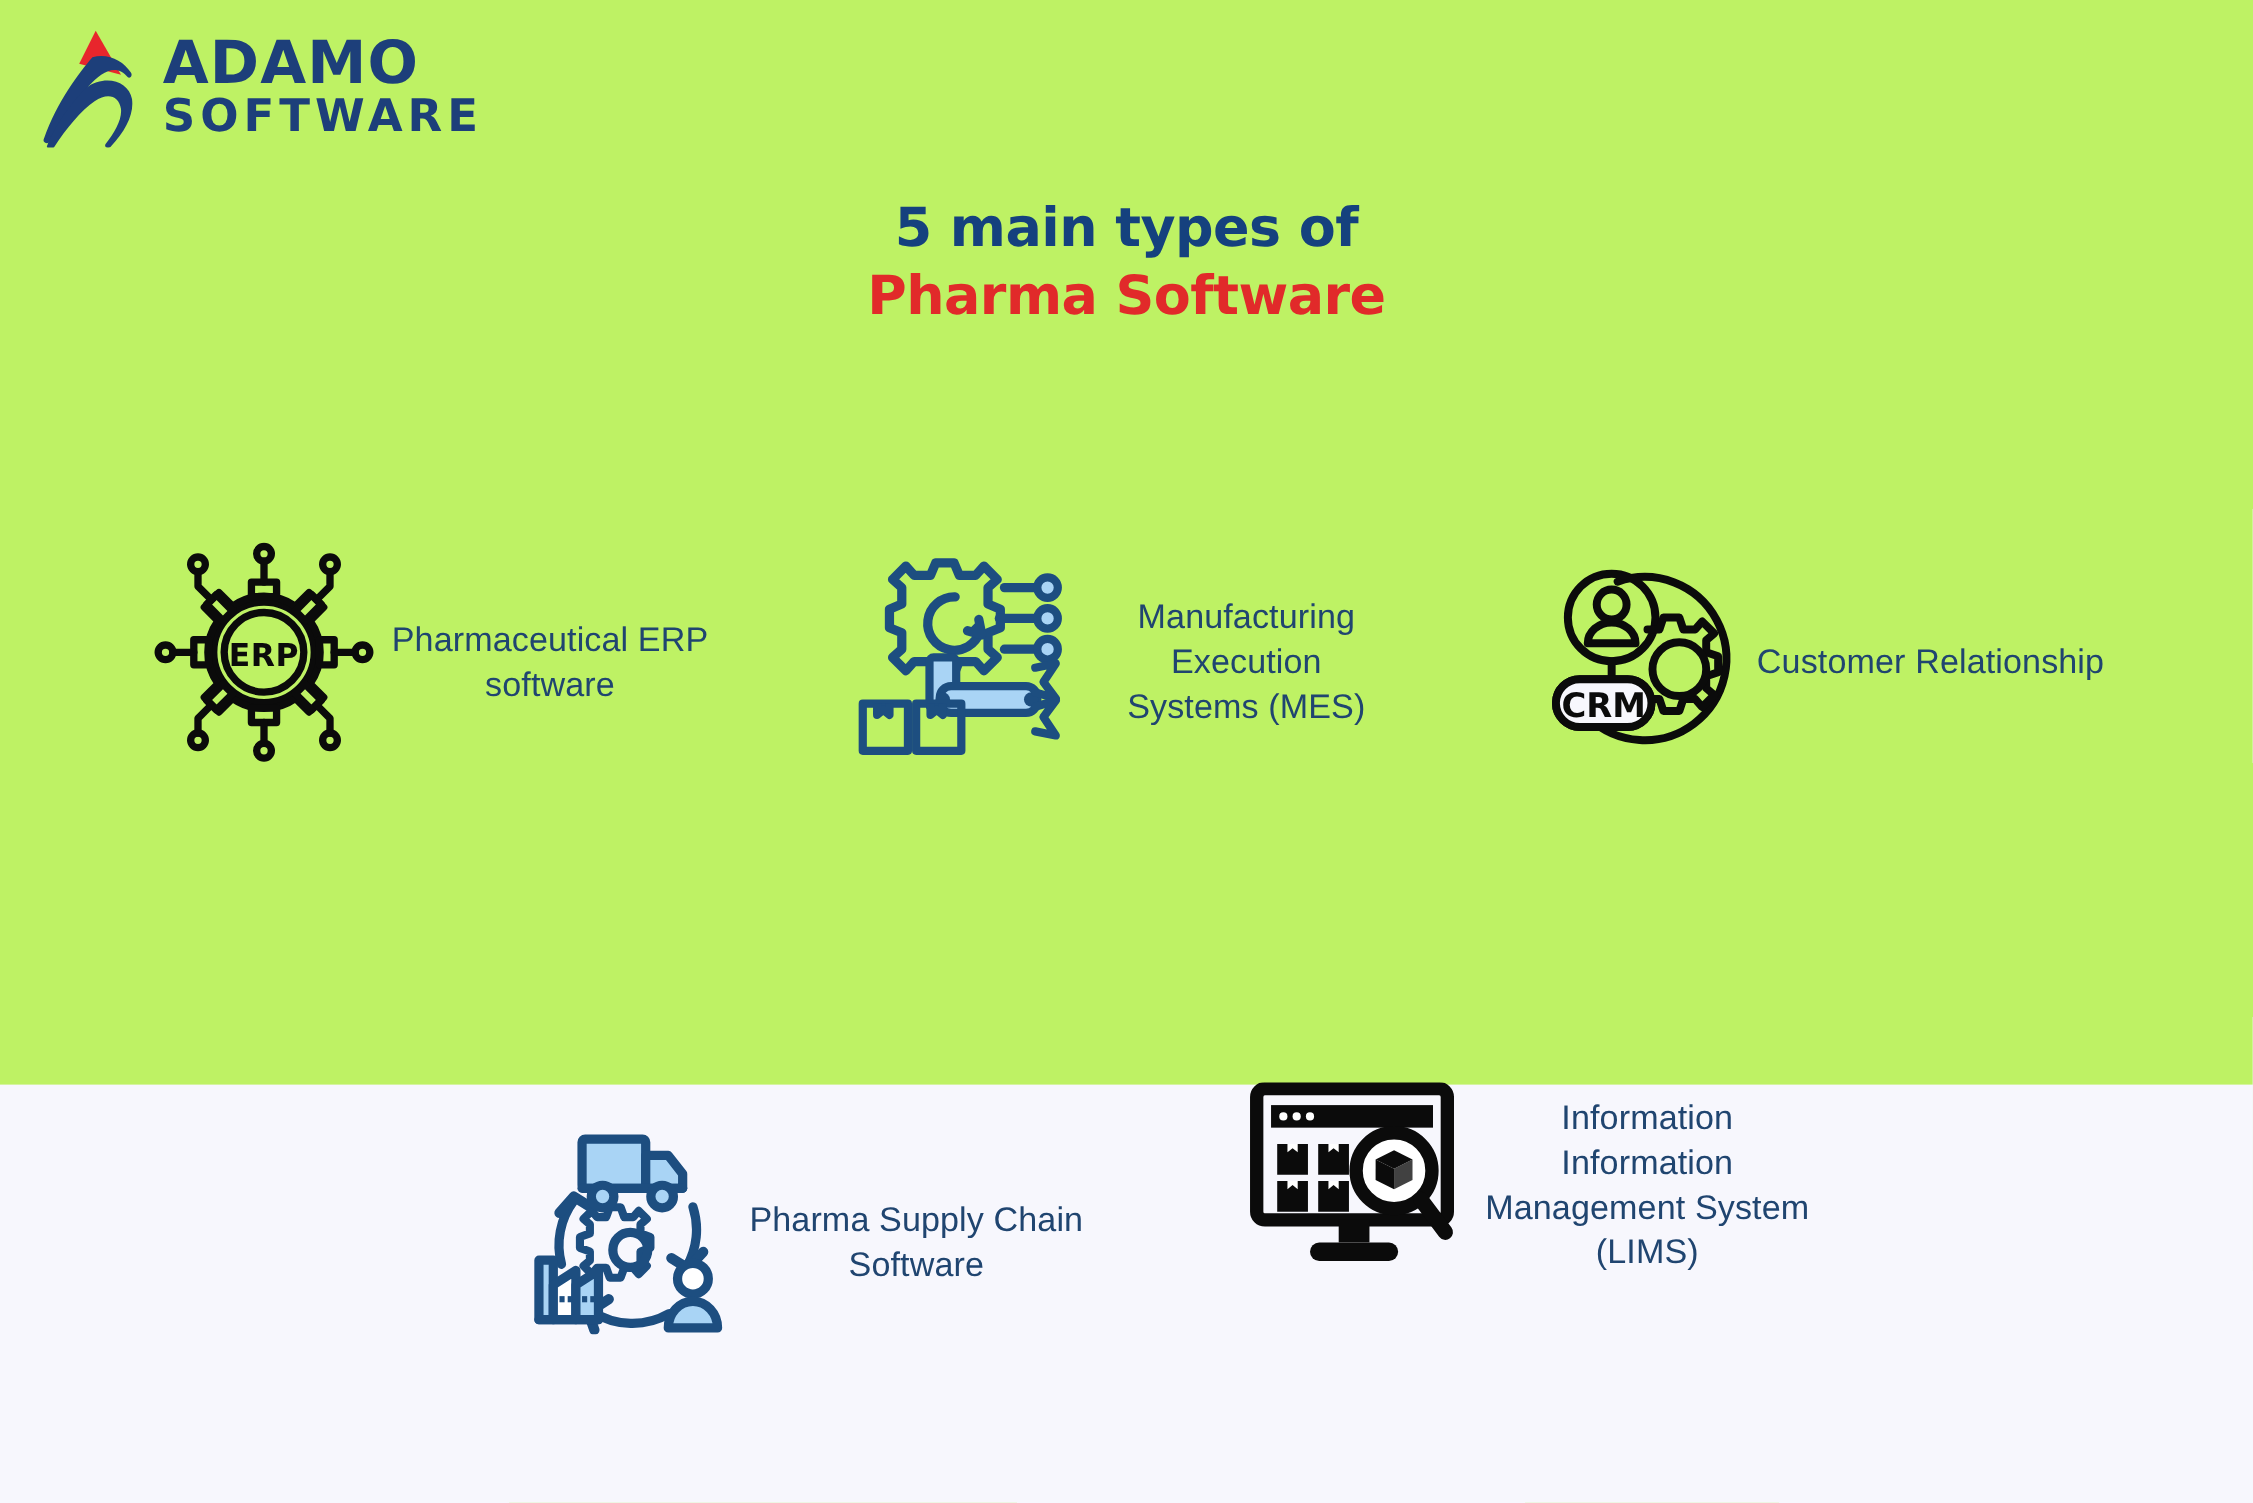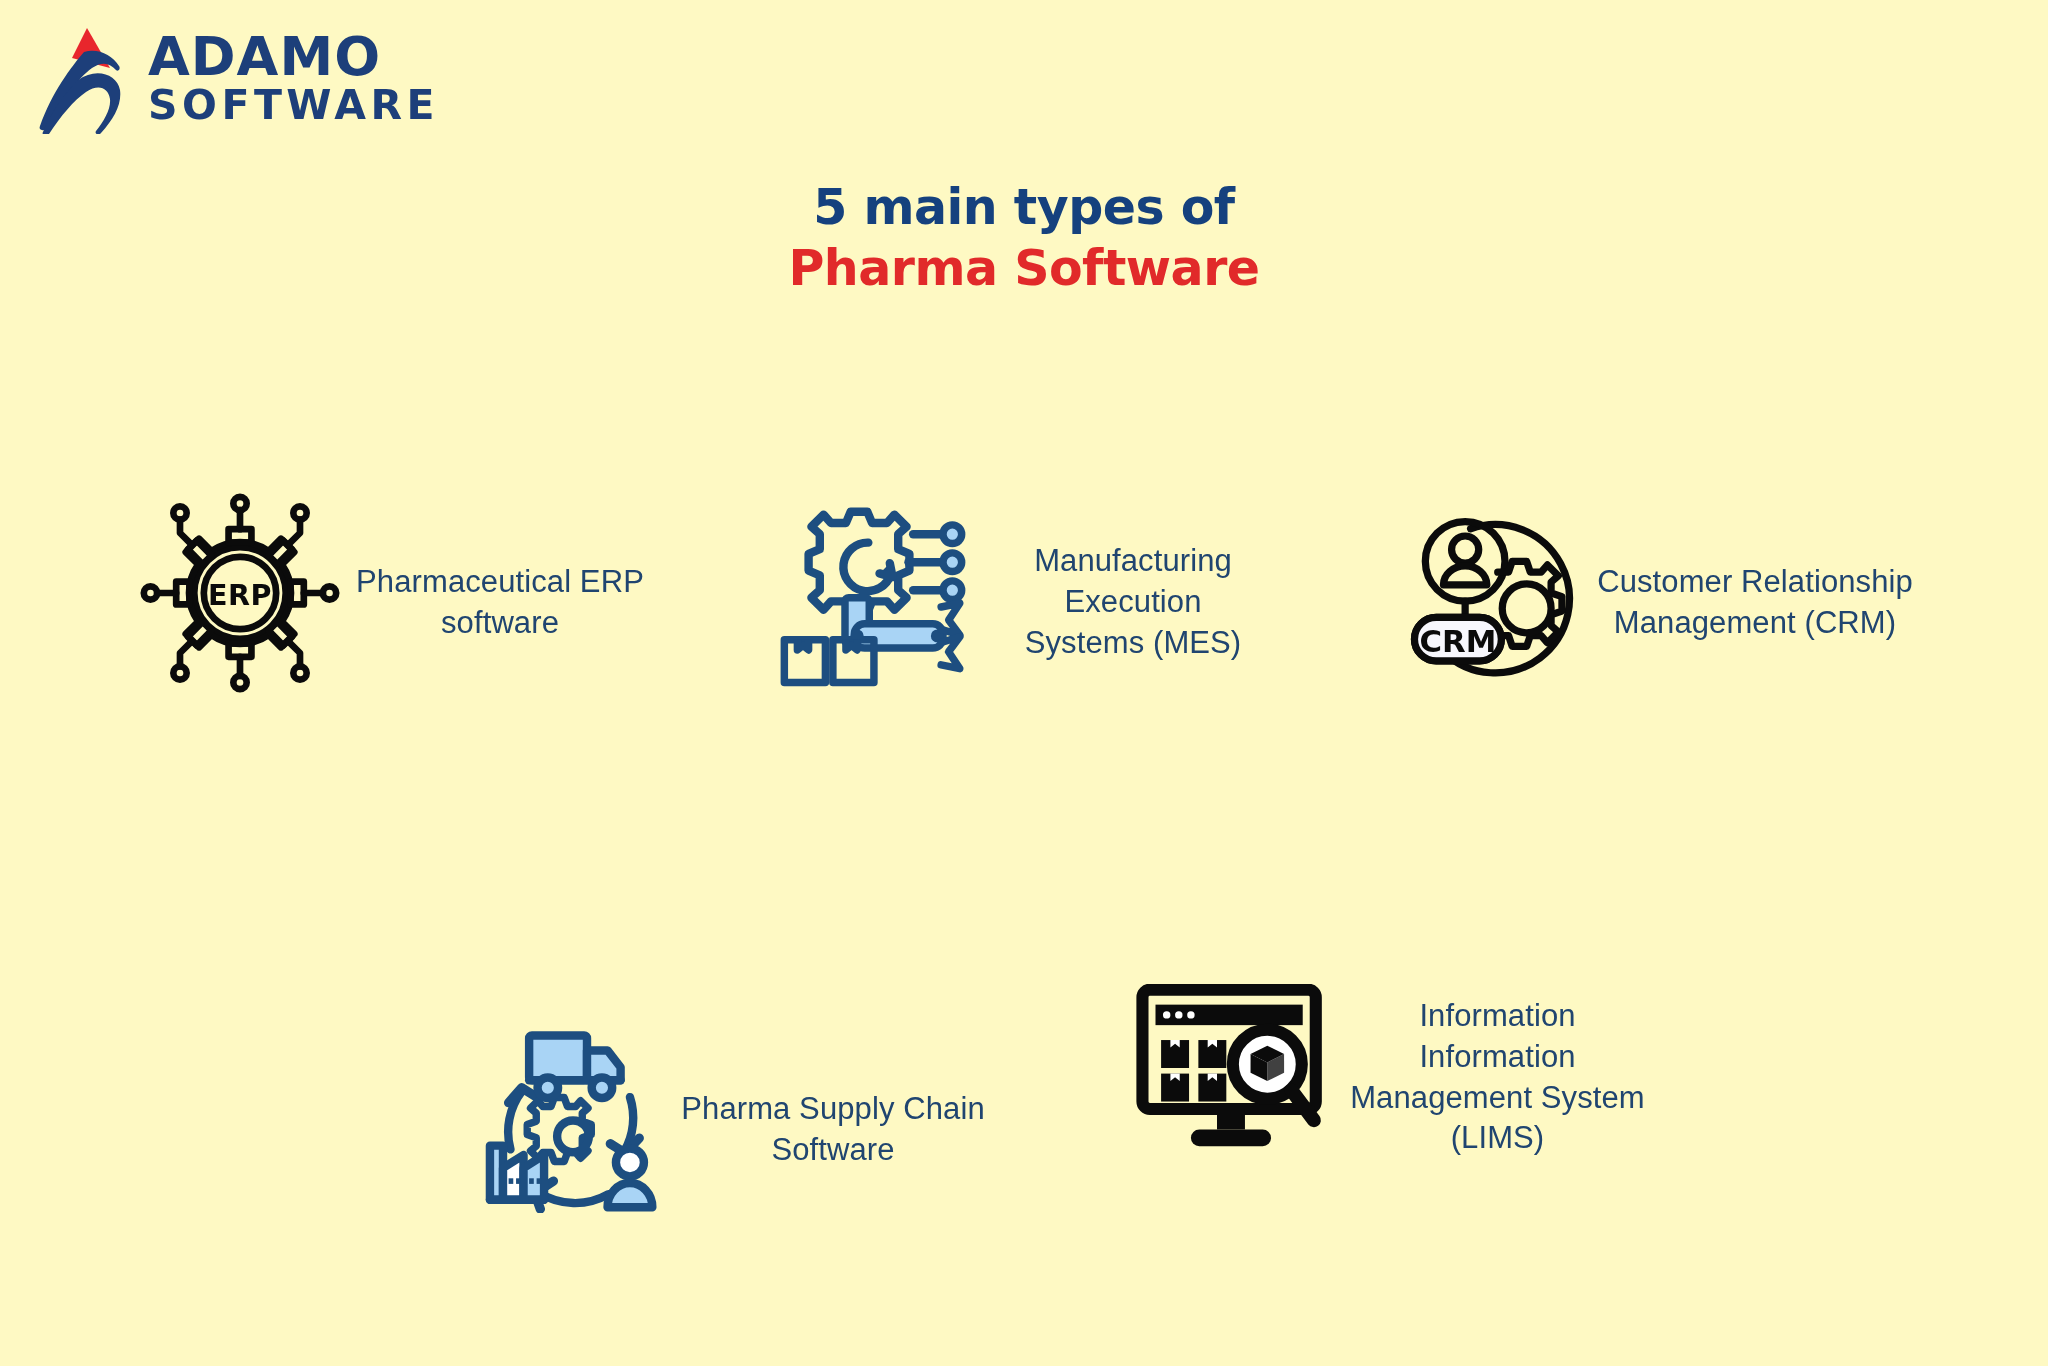--- a/index.html
+++ b/index.html
@@ -2,21 +2,21 @@
 <html><head>
 <meta charset="utf-8">
 <style>
   * { margin:0; padding:0; box-sizing:border-box; }
   html, body {
     width:2048px; height:1366px;
     background:#f7f7fd;
     font-family:"Liberation Sans", sans-serif;
     overflow:hidden;
   }
-  .page { position:relative; width:2048px; height:1366px; background:#fef9c3; }
+  .page { position:relative; width:2048px; height:986px; background:#bef264; }
 
   
   .logo { position:absolute; left:30px; top:18px; width:420px; height:120px; display:flex; align-items:center; }
   .logo-mark { width:108px; height:112px; flex:0 0 auto; }
   .logo-text { margin-left:10px; display:flex; flex-direction:column; justify-content:center; }
   .logo-word-1 {
     font-family:"DejaVu Sans", sans-serif;
     font-weight:700; font-size:54px; letter-spacing:1px;
     color:#1d3f7a; line-height:1.02;
   }
@@ -188,21 +188,21 @@
 
           <path d="M108 82 h12 l4 -12 h16 l4 12 h12 l7 -8 l12 12 l-8 7 v12 l12 4 v16 l-12 4 v12 l8 7 l-12 12 l-7 -8 h-12 l-4 12 h-16 l-4 -12 h-12" stroke-width="8"></path>
           <path d="M108 82 l-8 -8" opacity="0"></path>
           <circle cx="140" cy="122" r="27"></circle>
         </g>
 
         <rect x="16" y="132" width="96" height="48" rx="24" fill="#f7f7fd" stroke="#0b0b0b" stroke-width="8"></rect>
         <text x="64" y="170" text-anchor="middle" font-family="DejaVu Sans, sans-serif" font-size="34" font-weight="700" fill="#0b0b0b" letter-spacing="0">CRM</text>
       </svg>
     </div>
-    <div class="cell-label wide"><span>Customer Relationship</span><br><span>Management (CRM)</span></div>
+    <div class="cell-label wide"><span>Customer Relationship</span><br></div>
   </div>
 
   <div class="cell" style="left:475px; top:1017px;">
     <div class="icon-wrap">
       <svg viewBox="0 0 210 200" width="196" height="187">
 
         <g fill="none" stroke="#1d4e80" stroke-width="9" stroke-linecap="round" stroke-linejoin="round">
           <path d="M38 132 A72 72 0 0 1 50 70"></path>
           <path d="M36 82 L50 66 L66 76" stroke-width="10"></path>
           <path d="M166 76 A72 72 0 0 1 160 134"></path>

